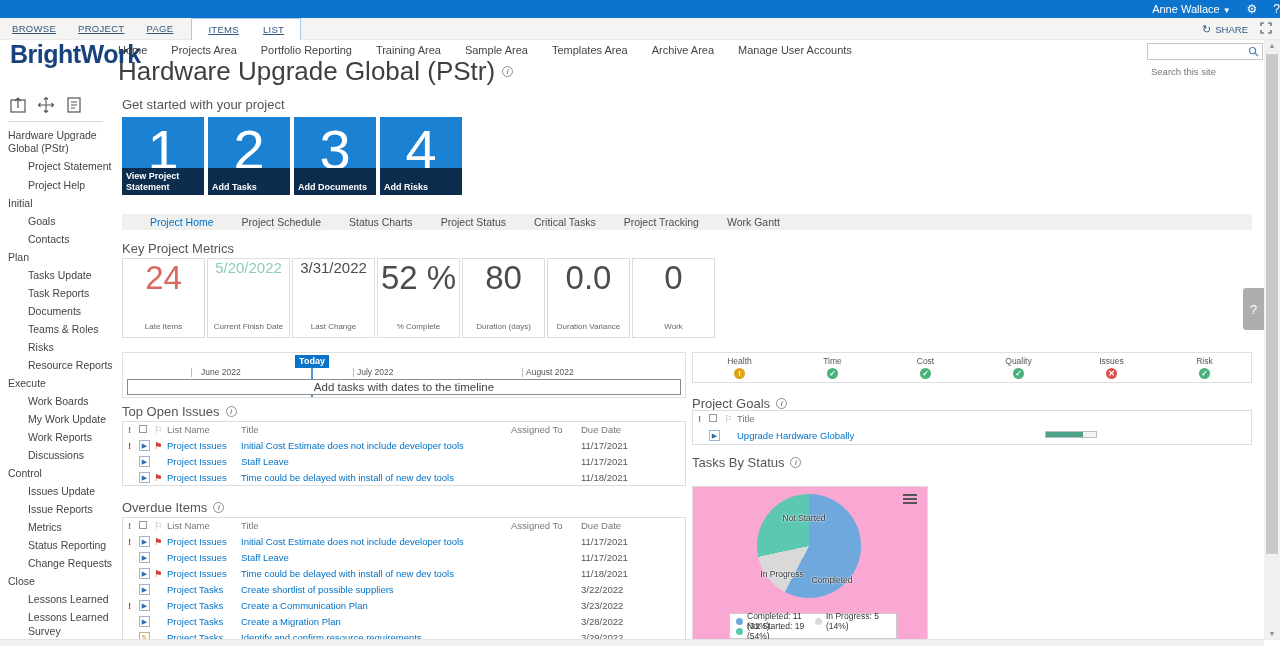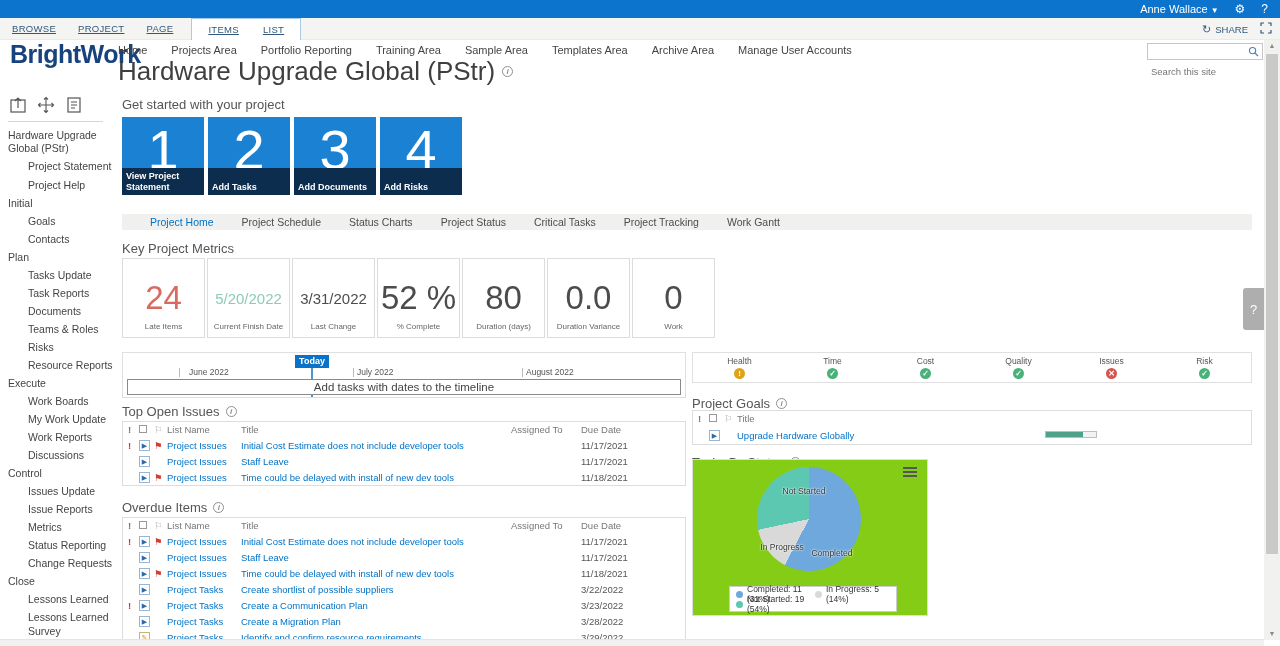--- a/index.html
+++ b/index.html
@@ -2,21 +2,21 @@
 <html><head>
 <meta charset="utf-8">
 <style>
   * { margin:0; padding:0; box-sizing:border-box; }
   body { font-family:"Liberation Sans", sans-serif; background:#fff; }
   .canvas { position:relative; width:1280px; height:646px; overflow:hidden; background:#fff; }
   .abs { position:absolute; }
 
   
   .suite-bar { left:0; top:0; width:1280px; height:18px; background:#0d74cd; color:#fff;
-    display:flex; justify-content:flex-end; align-items:center; gap:16px; padding-right:12px; font-size:11px; }
+    display:flex; justify-content:flex-end; align-items:center; gap:16px; font-size:11px; }
   .suite-bar .caret { font-size:8px; margin-left:3px; }
   .suite-icon { font-size:12px; cursor:pointer; }
 
   
   .ribbon { left:0; top:18px; width:1280px; height:22px; background:#f4f4f2; border-bottom:1px solid #eaeaea;
     display:flex; align-items:center; font-size:9.5px; color:#32587c; }
   .ribbon-tab { margin-left:22px; letter-spacing:.3px; cursor:pointer;text-decoration:underline; }
   .ribbon-tab:first-child { margin-left:12px; }
   .ribbon-group { display:flex; align-items:center; height:22px; margin-left:18px; background:#fff;
     border:1px solid #a8cbe8; border-bottom:none; padding:0 4px; }
@@ -59,21 +59,21 @@
   
   .view-tabs { left:122px; top:214px; width:1130px; height:16px; background:#f0f0ee;
     display:flex; align-items:center; gap:28px; padding-left:28px; font-size:10.5px; color:#4c4c4c; }
   .view-tab { cursor:pointer; white-space:nowrap; }
   .view-tab.active { color:#0072c6; }
 
   
   #metrics-title { left:122px; top:241px; }
   .metric-cards { left:122px; top:258px; display:flex; gap:2px; }
   .metric-card { width:83px; height:80px; border:1px solid #dcdcdc; background:#fff; position:relative;
-    display:flex; flex-direction:column; align-items:center; justify-content:center; }
+    display:flex; flex-direction:column; align-items:center; justify-content:flex-start; }
   .metric-value.lg { font-size:33px; font-weight:100; }
   .metric-value.sm { font-size:15px; font-weight:100; }
   .metric-label { position:absolute; bottom:6px; width:100%; text-align:center; font-size:8px; color:#666; }
 
   
   .timeline { left:122px; top:352px; width:564px; height:46px; border:1px solid #e0e0e0; background:#fff; }
   .tl-month { position:absolute; top:15px; font-size:8.5px; color:#555; border-left:1px solid #bbb; padding-left:3px; line-height:9px; }
   .tl-today { position:absolute; top:2px; width:34px; height:13px; background:#0b72c9; color:#fff; font-size:9px;
     font-weight:bold; text-align:center; line-height:13px; cursor:pointer; }
   .tl-today-line { position:absolute; top:15px; width:2px; height:29px; background:#4f94cd; }
@@ -110,21 +110,21 @@
 
   
   #goals-title { left:692px; top:396px; }
   #goals-table { left:692px; top:410px; width:560px; }
   .goal-row { height:18px; }
   .progress-track { position:absolute; width:52px; height:7px; border:1px solid #bdbdbd; background:#f3f3f3; }
   .progress-fill { height:100%; }
 
   
   #tbs-title { left:692px; top:455px; }
-  .chart-box { left:692px; top:459px; width:236px; height:157px; border:1px solid #ddd; background:#84cc16; }
+  .chart-box { left:692px; top:486px; width:236px; height:157px; border:1px solid #ddd; background:#f9a8d4; }
   .hamburger { position:absolute; right:10px; top:7px; width:14px; cursor:pointer; }
   .hamburger div { height:2px; background:#555; margin-bottom:2px; }
   .pie { position:absolute; left:64px; top:7px; width:104px; height:104px; border-radius:50%; }
   .pie-label { position:absolute; font-size:8.5px; color:#333; transform:translate(-50%,-50%);
     text-shadow:0 0 2px #fff, 0 0 2px #fff; white-space:nowrap; }
   .legend { position:absolute; left:36px; top:126px; width:168px; border:1px solid #ccc; background:#fff;
     display:grid; grid-template-columns:1fr 1fr; padding:2px 6px; column-gap:4px; }
   .legend-item { display:flex; align-items:center; gap:4px; font-size:8.5px; color:#333; height:10px; cursor:pointer; }
   .legend-dot { width:7px; height:7px; border-radius:50%; flex:none; }
 
@@ -300,21 +300,21 @@
         <div class="metric-value lg" style="color: rgb(76, 76, 76);">0.0</div>
         <div class="metric-label">Duration Variance</div>
       </div>
       <div class="metric-card">
         <div class="metric-value lg" style="color: rgb(76, 76, 76);">0</div>
         <div class="metric-label">Work</div>
       </div>
     </div>
 
   <div class="abs timeline">
-    <span id="tl-months"><span class="tl-month" style="left: 56px; padding-left: 9px;">June 2022</span><span class="tl-month" style="left: 230px;">July 2022</span><span class="tl-month" style="left: 399px;">August 2022</span></span>
+    <span id="tl-months"><span class="tl-month" style="left: 68px; padding-left: 9px;">June 2022</span><span class="tl-month" style="left: 230px;">July 2022</span><span class="tl-month" style="left: 399px;">August 2022</span></span>
     <span class="tl-today" style="left:172px;">Today</span>
     <span class="tl-today-line" style="left:188px;"></span>
     <div class="tl-bar">Add tasks with dates to the timeline</div>
   </div>
 
   <div class="abs health" id="health">
       <div class="health-col">
         <div class="health-label">Health</div>
         <div class="status-dot" style="background: rgb(223, 163, 23);">!</div>
       </div>

